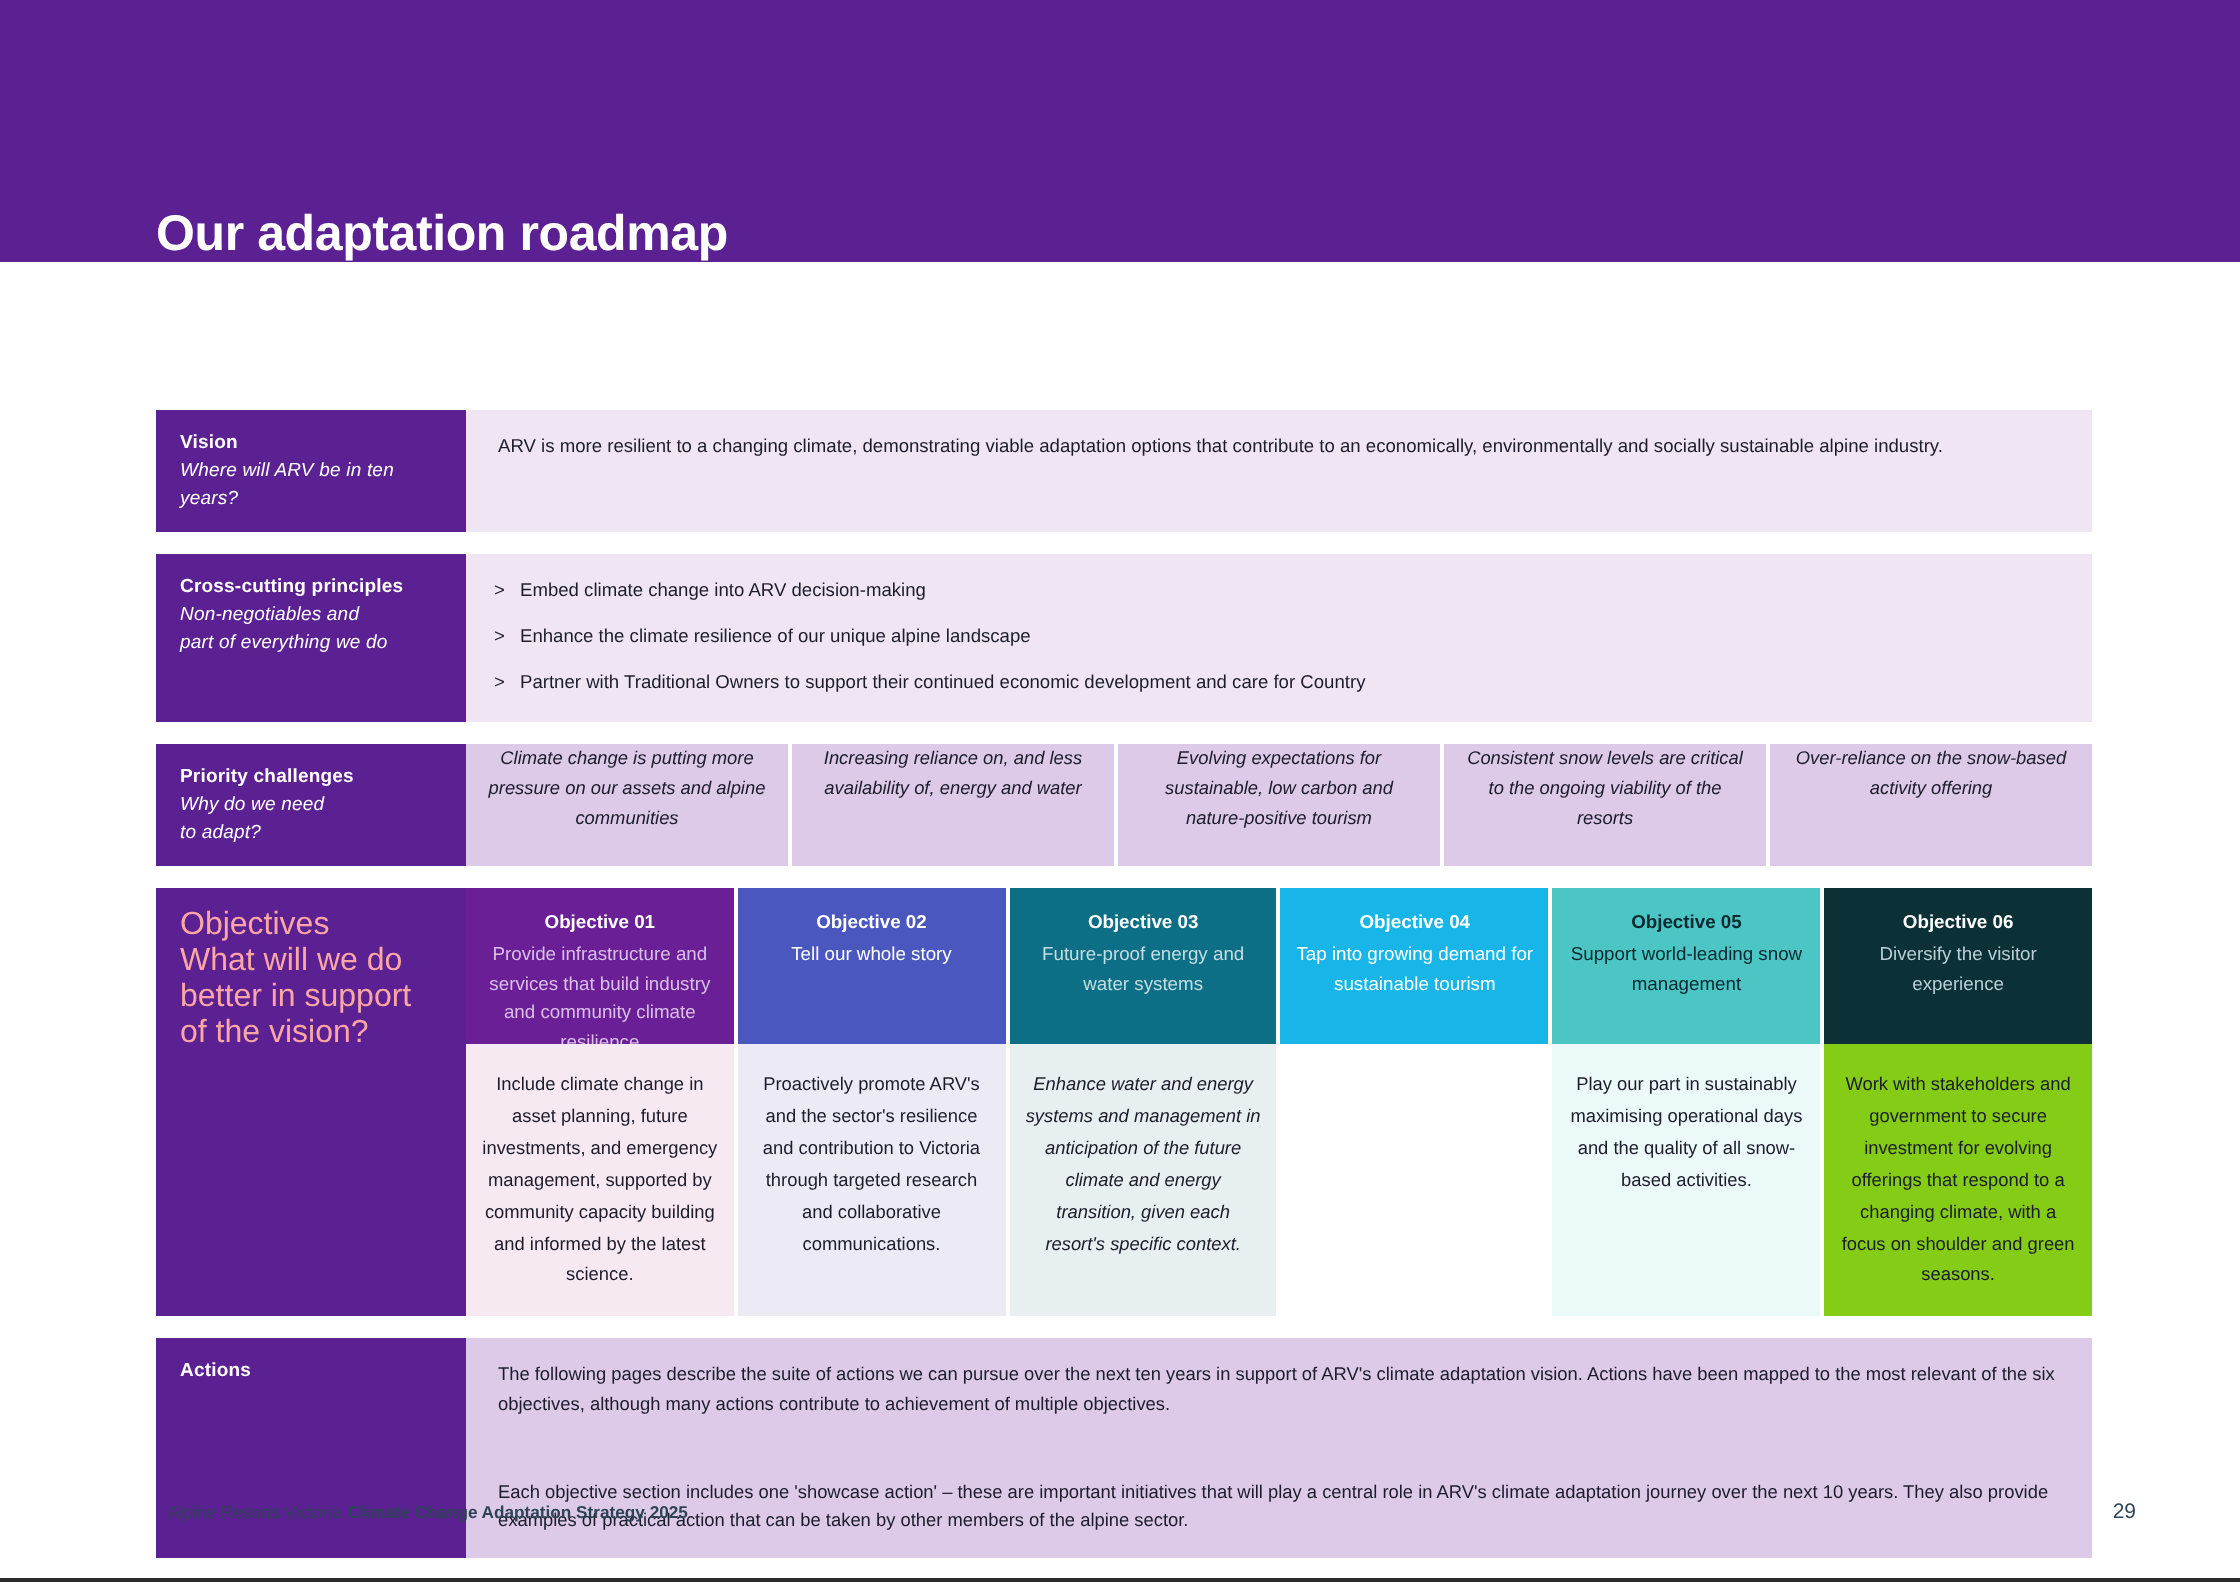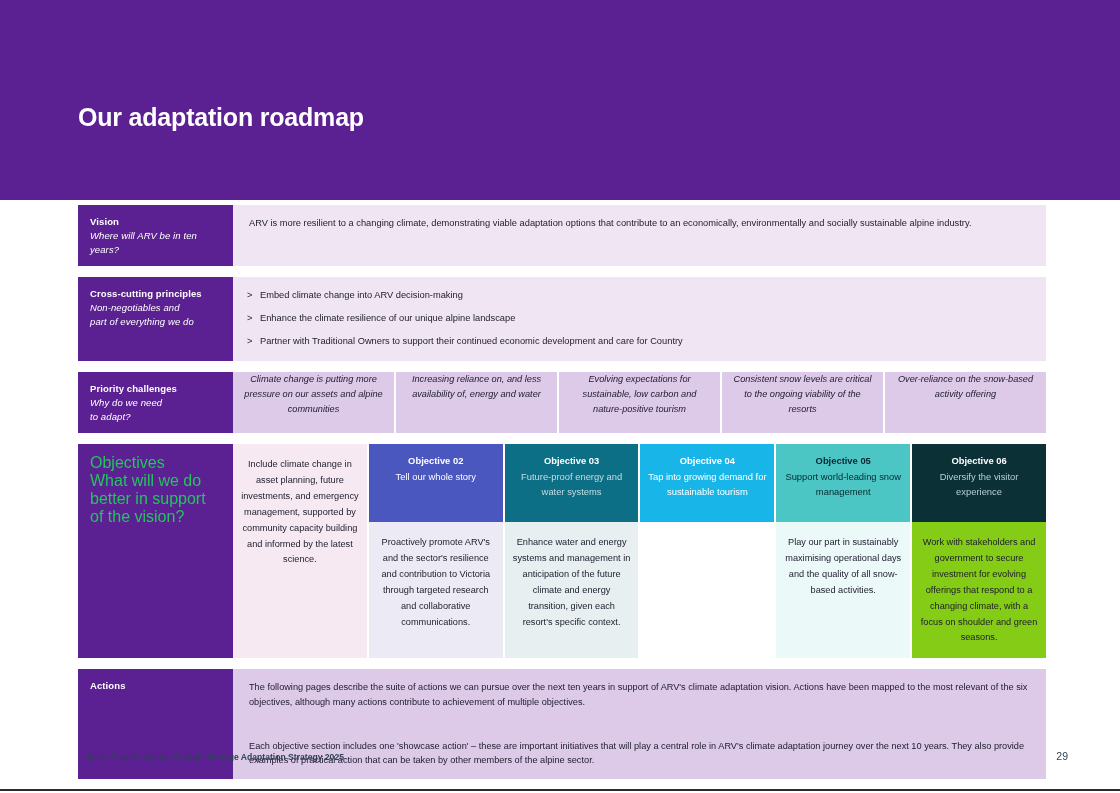--- a/index.html
+++ b/index.html
@@ -15,21 +15,21 @@
     color: #1c1c2b;
     position: relative;
     overflow: hidden;
   }
 
   
   .header-band {
     position: absolute;
     left: 0; top: 0;
     width: 1120px;
-    height: 200px;
+    height: 131px;
     background: #5b2091;
   }
   .page-title {
     position: absolute;
     left: 78px;
     top: 104px;
     font-size: 25px;
     font-weight: bold;
     color: #ffffff;
     letter-spacing: -0.2px;
@@ -126,21 +126,21 @@
   
   .objectives-wrap {
     display: flex;
     width: 100%;
     margin-bottom: 11px;
   }
   .obj-label {
     width: 155px;
     flex: 0 0 155px;
     background: #5b2091;
-    color: #22c55e;
+    color: #fca5a5;
     padding: 10px 11px 10px 12px;
     box-sizing: border-box;
   }
   .obj-columns {
     flex: 1;
     display: flex;
     gap: 2px;
   }
   .obj-col {
     flex: 1 1 0;
@@ -275,37 +275,41 @@
   <div class="objectives-wrap">
     <div class="obj-label">
       <div class="lbl-title">Objectives</div>
       <div class="lbl-sub">What will we do</div>
       <div class="lbl-sub">better in support</div>
       <div class="lbl-sub">of the vision?</div>
     </div>
     <div class="obj-columns">
 
       <div class="obj-col">
+        <div class="obj-head" style="background: rgb(106, 31, 150);">
+          <div class="obj-num">Objective 01</div>
+          <div class="obj-name" style="color: rgb(217, 191, 232);">Provide infrastructure and services that build industry and community climate resilience</div>
+        </div>
         <div class="obj-desc" style="background: rgb(246, 233, 242);">Include climate change in asset planning, future investments, and emergency management, supported by community capacity building and informed by the latest science.</div>
       </div>
 
       <div class="obj-col">
         <div class="obj-head" style="background: rgb(74, 87, 191);">
           <div class="obj-num">Objective 02</div>
           <div class="obj-name" style="color: rgb(255, 255, 255);">Tell our whole story</div>
         </div>
         <div class="obj-desc" style="background: rgb(236, 234, 245);">Proactively promote ARV's and the sector's resilience and contribution to Victoria through targeted research and collaborative communications.</div>
       </div>
 
       <div class="obj-col">
         <div class="obj-head" style="background: rgb(13, 111, 133);">
           <div class="obj-num">Objective 03</div>
           <div class="obj-name" style="color: rgb(195, 221, 227);">Future-proof energy and water systems</div>
         </div>
-        <div class="obj-desc" style="background: rgb(232, 239, 240);">Enhance water and energy systems and management in anticipation of the future climate and energy transition, given each resort's specific context.</div>
+        <div class="obj-desc" style="background: rgb(232, 239, 240); font-style: italic;">Enhance water and energy systems and management in anticipation of the future climate and energy transition, given each resort's specific context.</div>
       </div>
 
       <div class="obj-col">
         <div class="obj-head" style="background: rgb(24, 182, 232);">
           <div class="obj-num">Objective 04</div>
           <div class="obj-name" style="color: rgb(255, 255, 255);">Tap into growing demand for sustainable tourism</div>
         </div>
       </div>
 
       <div class="obj-col">

